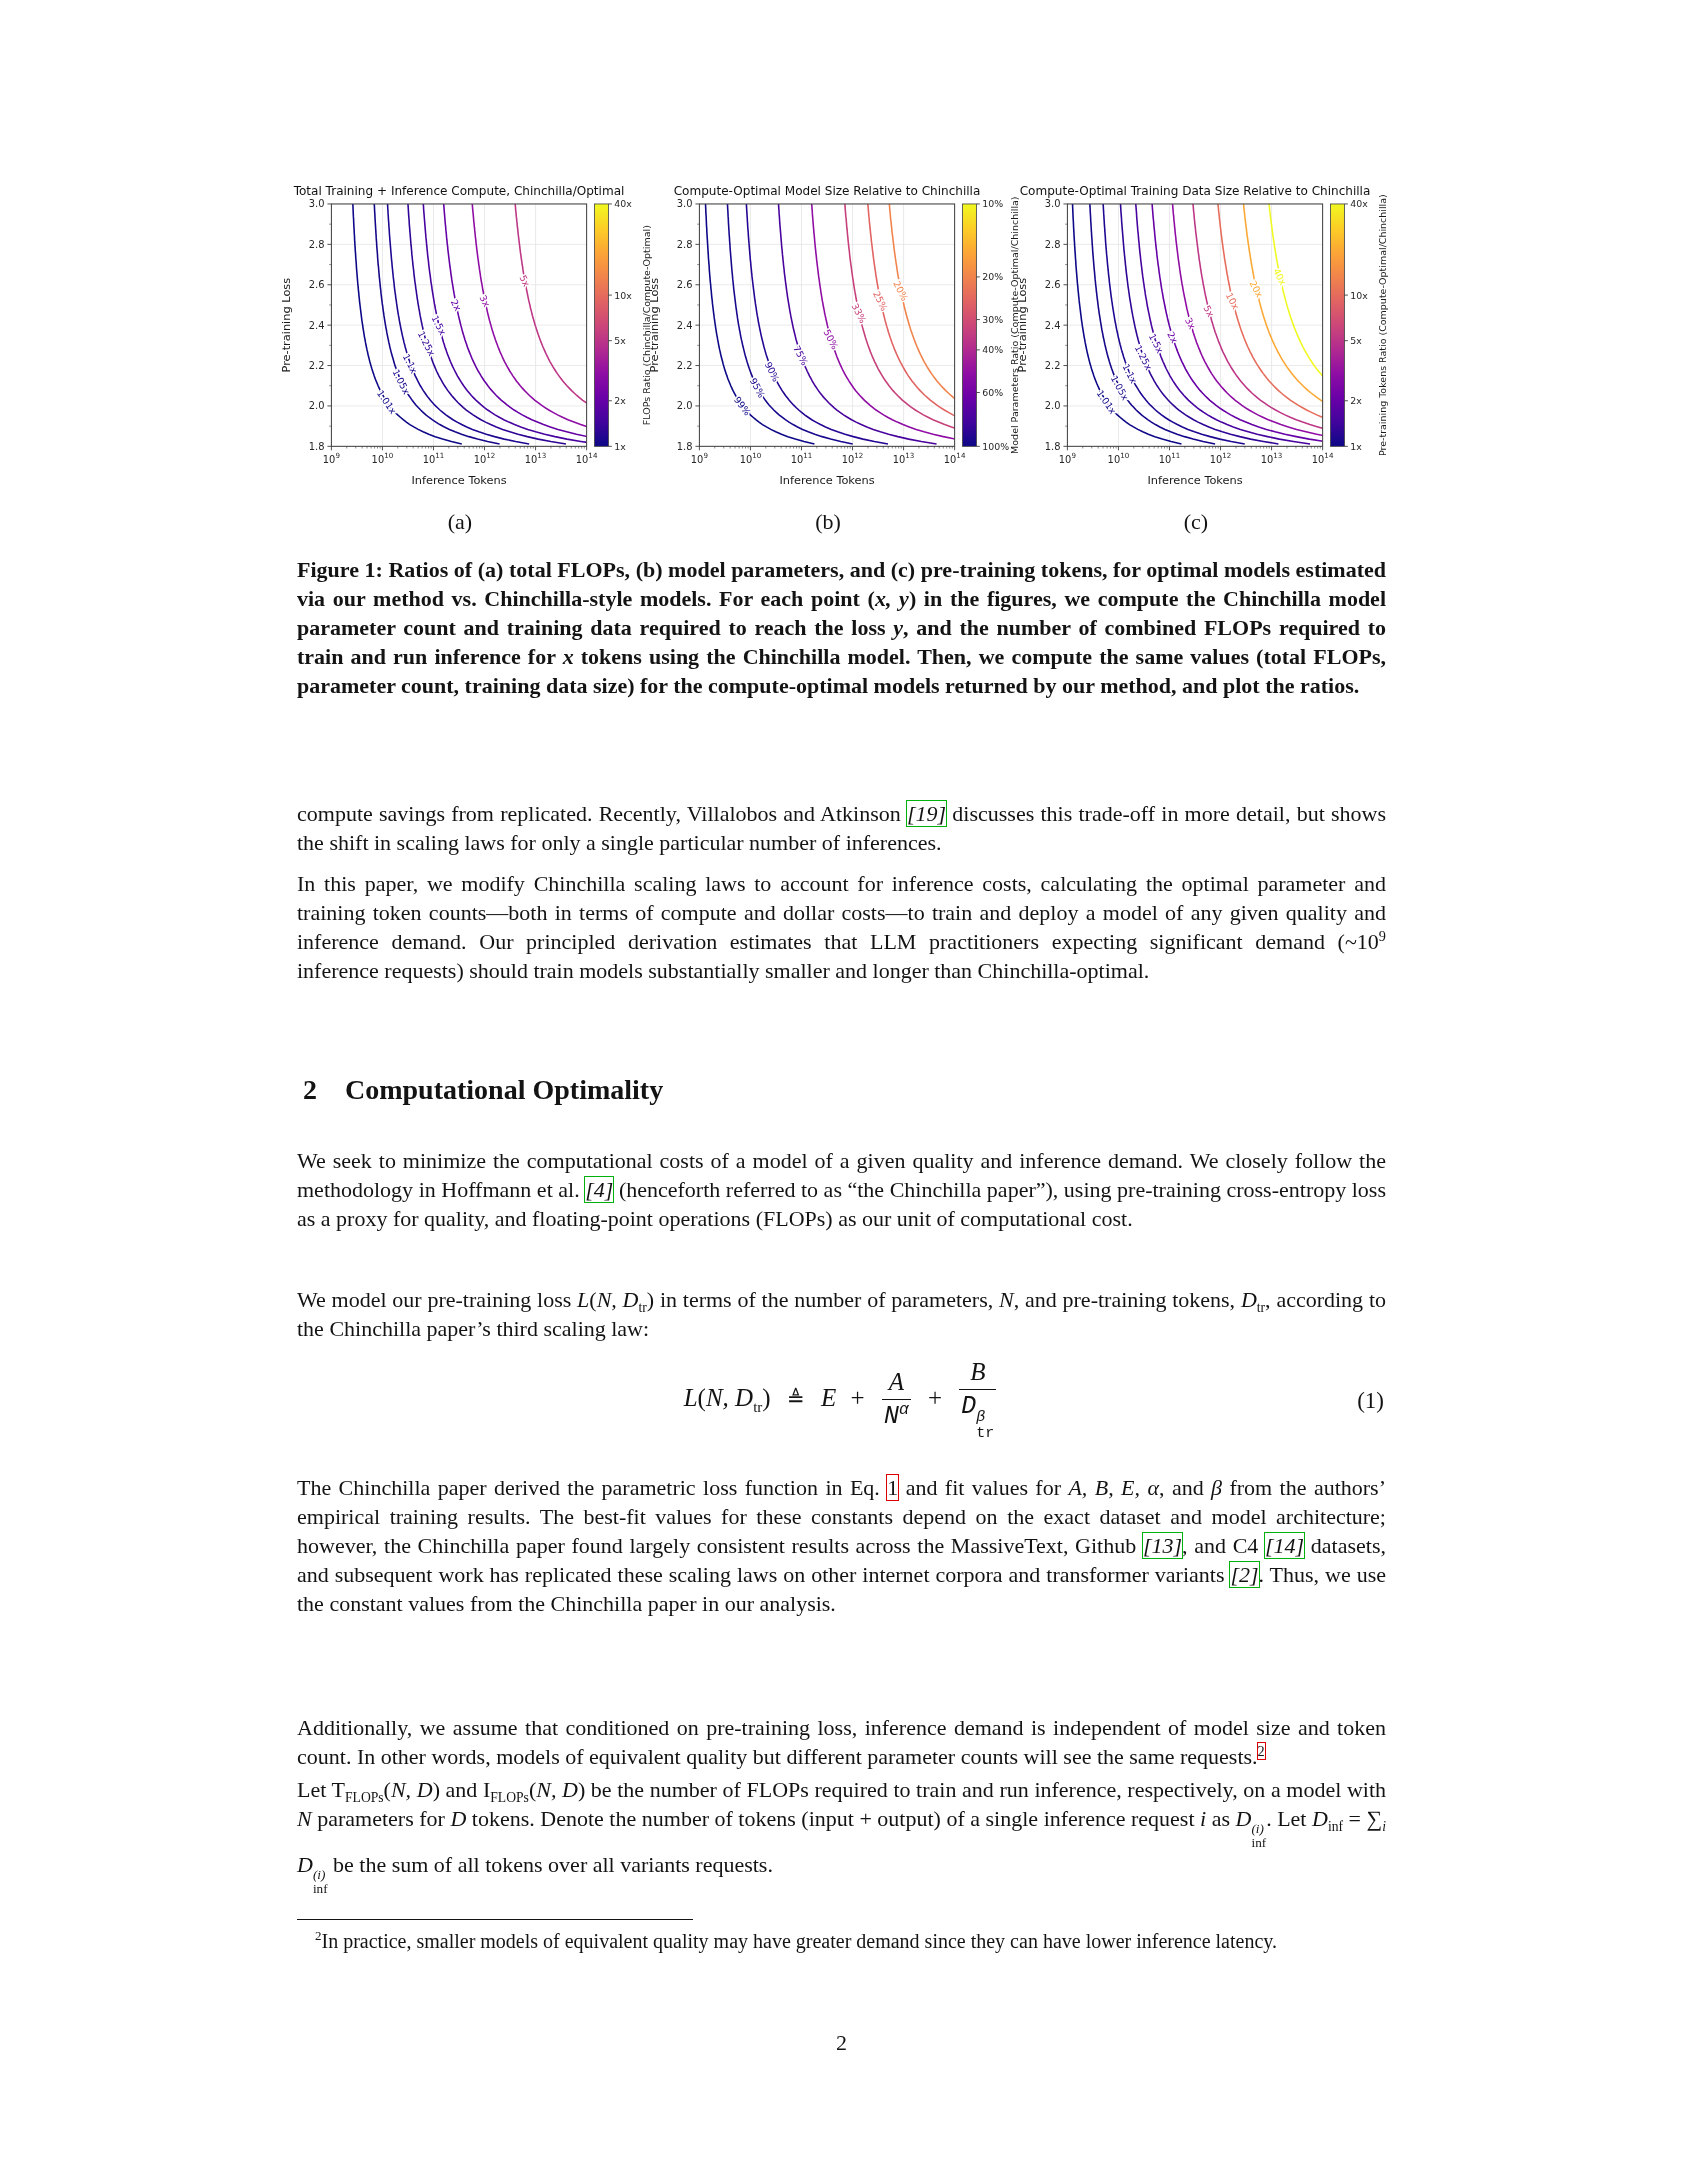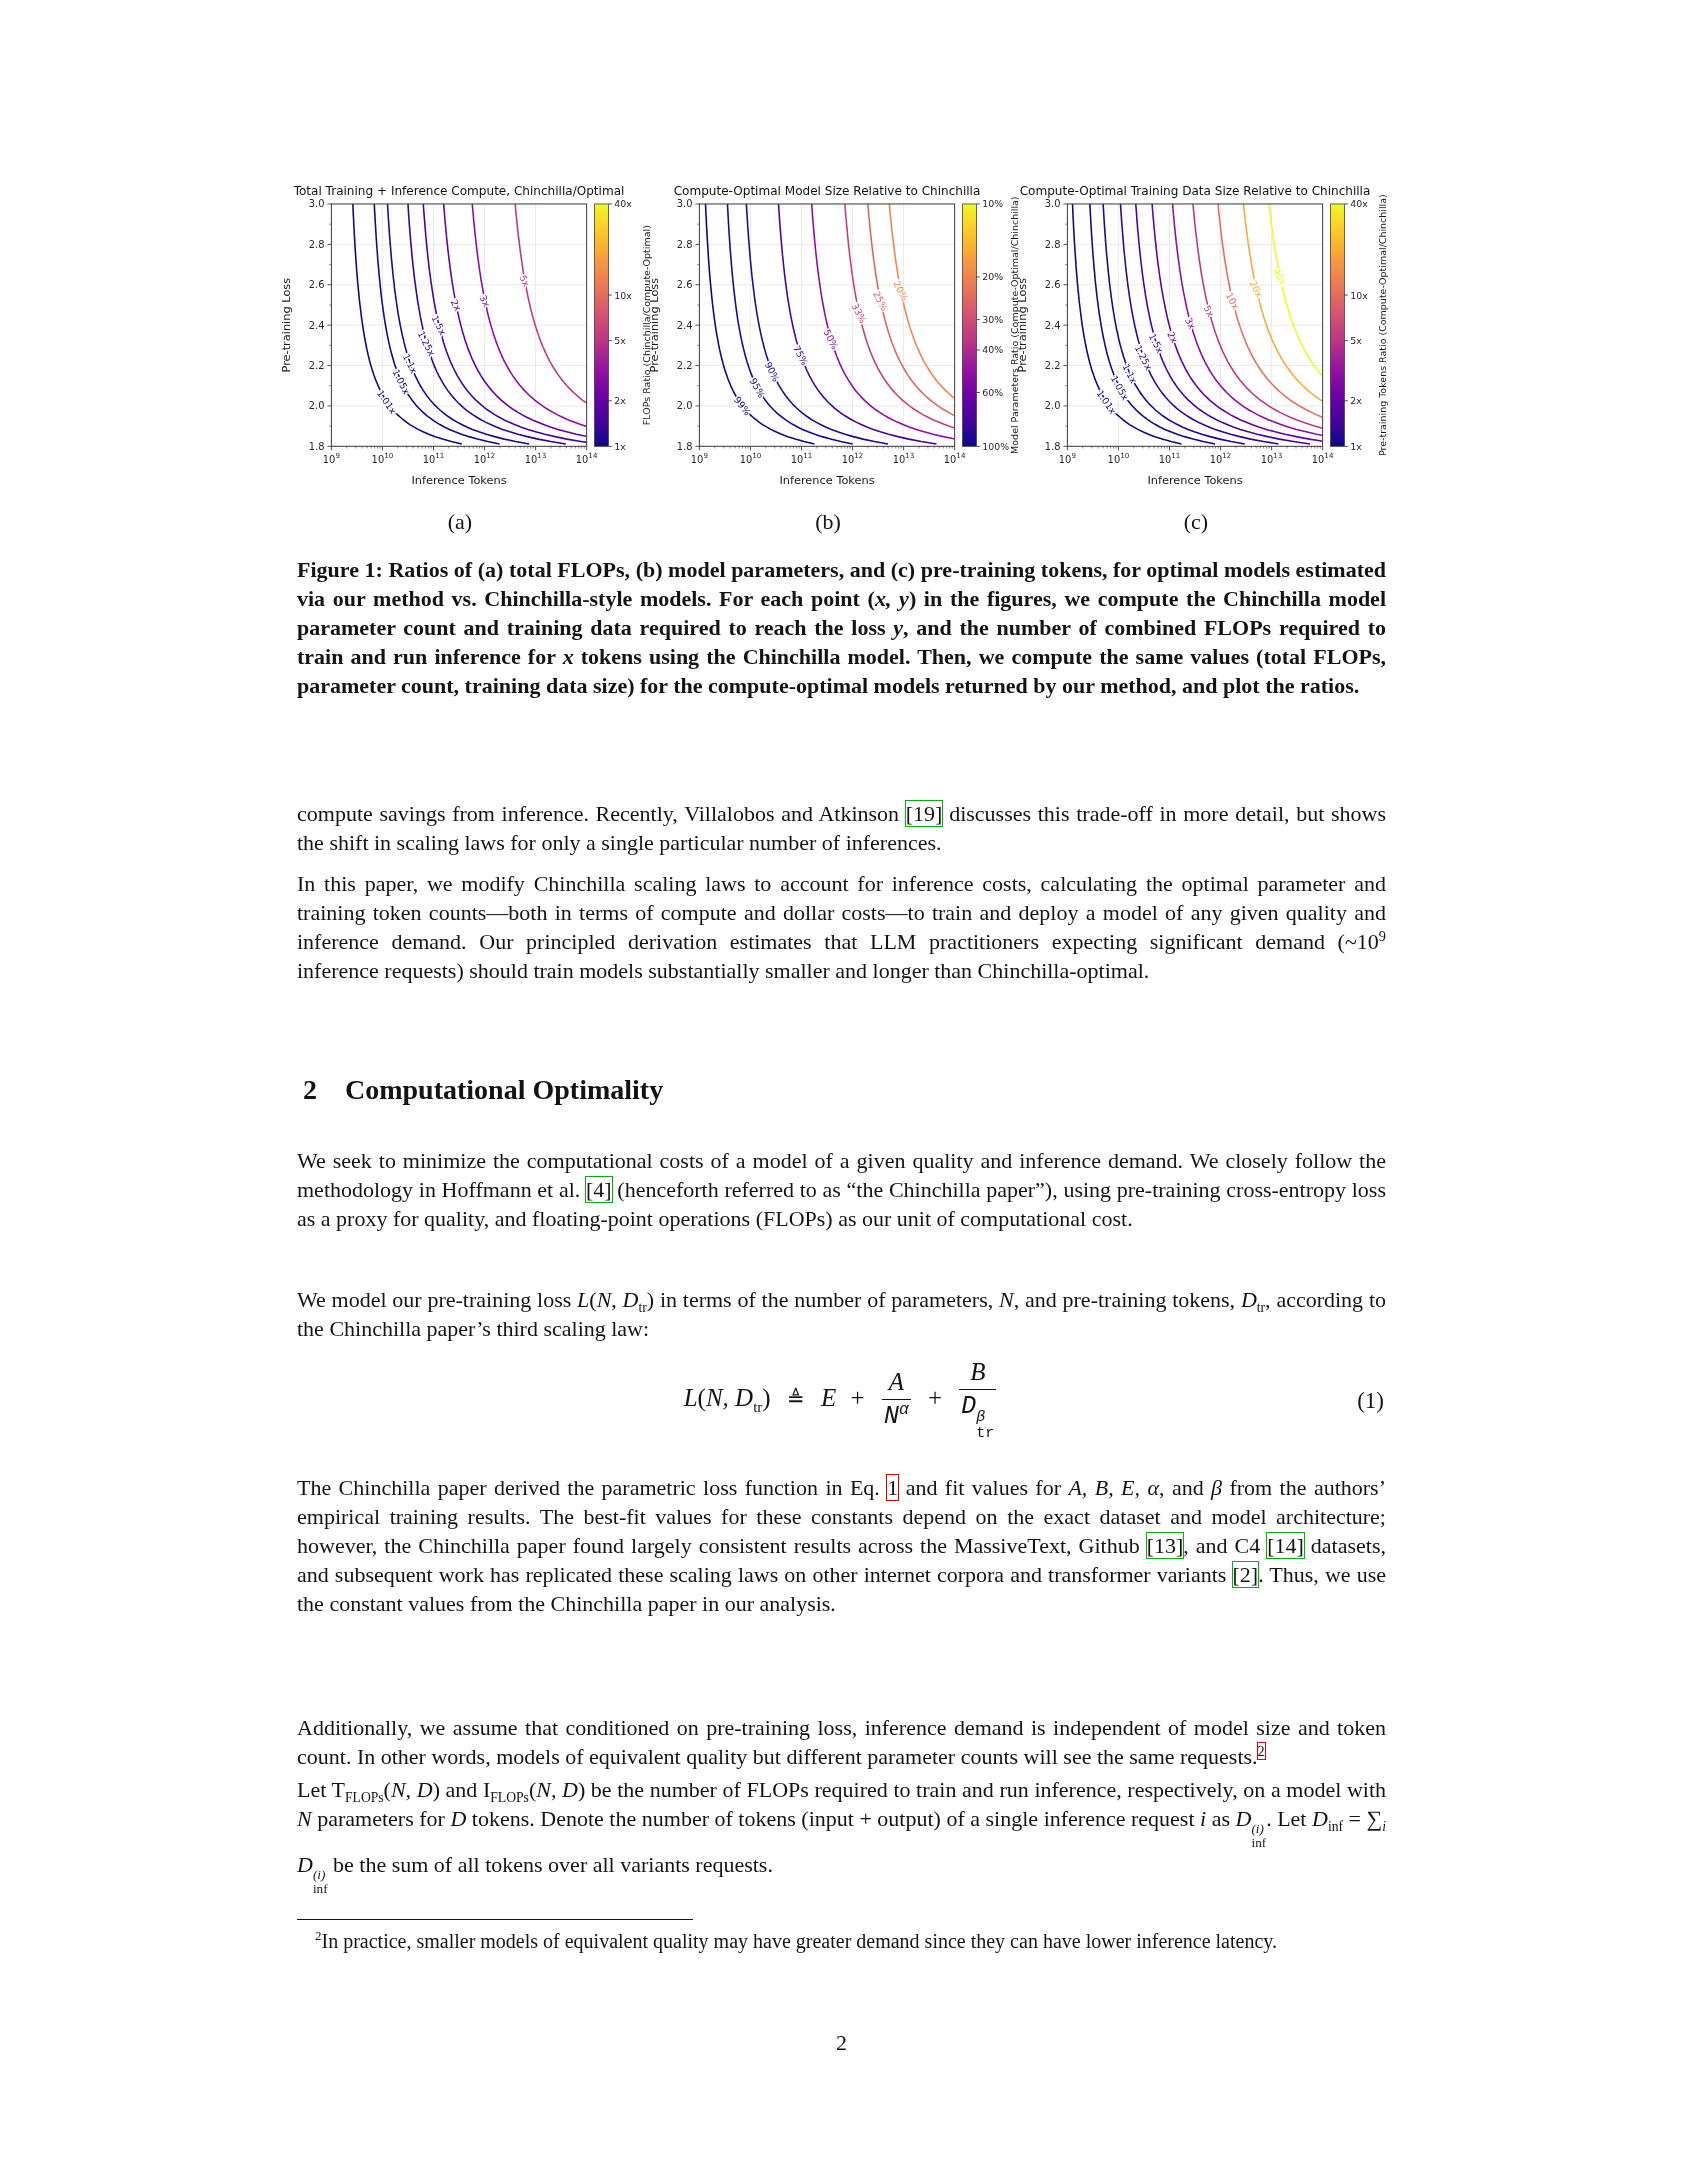--- a/index.html
+++ b/index.html
@@ -7,21 +7,21 @@
         font-family:"Liberation Serif","DejaVu Serif",serif;color:#131313;}
   .content{position:absolute;left:297px;top:0;width:1089px;}
   .blk{position:absolute;left:0;width:1089px;}
   p.body{font-size:22px;line-height:29px;text-align:justify;margin:0;}
   .caption{font-size:22px;line-height:29px;text-align:justify;font-weight:bold;}
   .heading{font-size:28px;font-weight:bold;}
   .heading .hnum{display:inline-block;margin-right:28px;}
   .s-i{font-style:italic;}
   .s-sup{vertical-align:super;font-size:0.65em;line-height:0;}
   .s-sub{vertical-align:sub;font-size:0.62em;line-height:0;}
-  .bx-g{outline:1.6px solid #00b10c;outline-offset:0.5px;}
+  .bx-g{outline:1.6px solid #00b10c;outline-offset:0.5px;font-style:italic;}
   .bx-r{outline:1.6px solid #dd0000;outline-offset:0.5px;}
   .ss{display:inline-flex;flex-direction:column;vertical-align:-0.55em;font-size:0.6em;line-height:1.05;text-align:left;}
   .ss .up{font-style:italic;}
   .ss .dn{font-style:normal;}
   
   .figure-block{position:absolute;left:-21px;top:0;width:1109px;}
   .charts-row{display:flex;}
   .chart{width:368px;height:309px;position:relative;}
   .subfig-row{display:flex;margin-top:16px;}
   .subfig{width:368px;text-align:center;font-size:22px;}
@@ -507,21 +507,21 @@
       </div>
       <div class="subfig-row">
         <div class="subfig">(a)</div>
         <div class="subfig">(b)</div>
         <div class="subfig">(c)</div>
       </div>
     </div>
 
     <div class="blk caption" style="top:555px;"><span>Figure 1: Ratios of (a) total FLOPs, (b) model parameters, and (c) pre-training tokens, for optimal models estimated via our method vs. Chinchilla-style models. For each point (</span><span class="s-i">x, y</span><span>) in the figures, we compute the Chinchilla model parameter count and training data required to reach the loss </span><span class="s-i">y</span><span>, and the number of combined FLOPs required to train and run inference for </span><span class="s-i">x</span><span> tokens using the Chinchilla model. Then, we compute the same values (total FLOPs, parameter count, training data size) for the compute-optimal models returned by our method, and plot the ratios.</span></div>
 
-    <p class="blk body" style="top:799px;"><span>compute savings from inference. Recently, Villalobos and Atkinson </span><span class="bx-g">[19]</span><span> discusses this trade-off in more detail, but shows the shift in scaling laws for only a single particular number of inferences.</span></p>
+    <p class="blk body" style="top:799px;"><span>compute savings from replicated. Recently, Villalobos and Atkinson </span><span class="bx-g">[19]</span><span> discusses this trade-off in more detail, but shows the shift in scaling laws for only a single particular number of inferences.</span></p>
     <p class="blk body" style="top:869px;"><span>In this paper, we modify Chinchilla scaling laws to account for inference costs, calculating the optimal parameter and training token counts—both in terms of compute and dollar costs—to train and deploy a model of any given quality and inference demand. Our principled derivation estimates that LLM practitioners expecting significant demand (~10</span><span class="s-sup">9</span><span> inference requests) should train models substantially smaller and longer than Chinchilla-optimal.</span></p>
 
     <div class="blk heading" style="top:1074px;margin-left:6px;">
       <span class="hnum">2</span><span>Computational Optimality</span>
     </div>
 
     <p class="blk body" style="top:1146px;"><span>We seek to minimize the computational costs of a model of a given quality and inference demand. We closely follow the methodology in Hoffmann et al. </span><span class="bx-g">[4]</span><span> (henceforth referred to as “the Chinchilla paper”), using pre-training cross-entropy loss as a proxy for quality, and floating-point operations (FLOPs) as our unit of computational cost.</span></p>
     <p class="blk body" style="top:1285px;"><span>We model our pre-training loss </span><span class="s-i">L</span><span>(</span><span class="s-i">N, D</span><span class="s-sub">tr</span><span>) in terms of the number of parameters, </span><span class="s-i">N</span><span>, and pre-training tokens, </span><span class="s-i">D</span><span class="s-sub">tr</span><span>, according to the Chinchilla paper’s third scaling law:</span></p>
 
     <div class="blk equation" style="top:1358px;">

